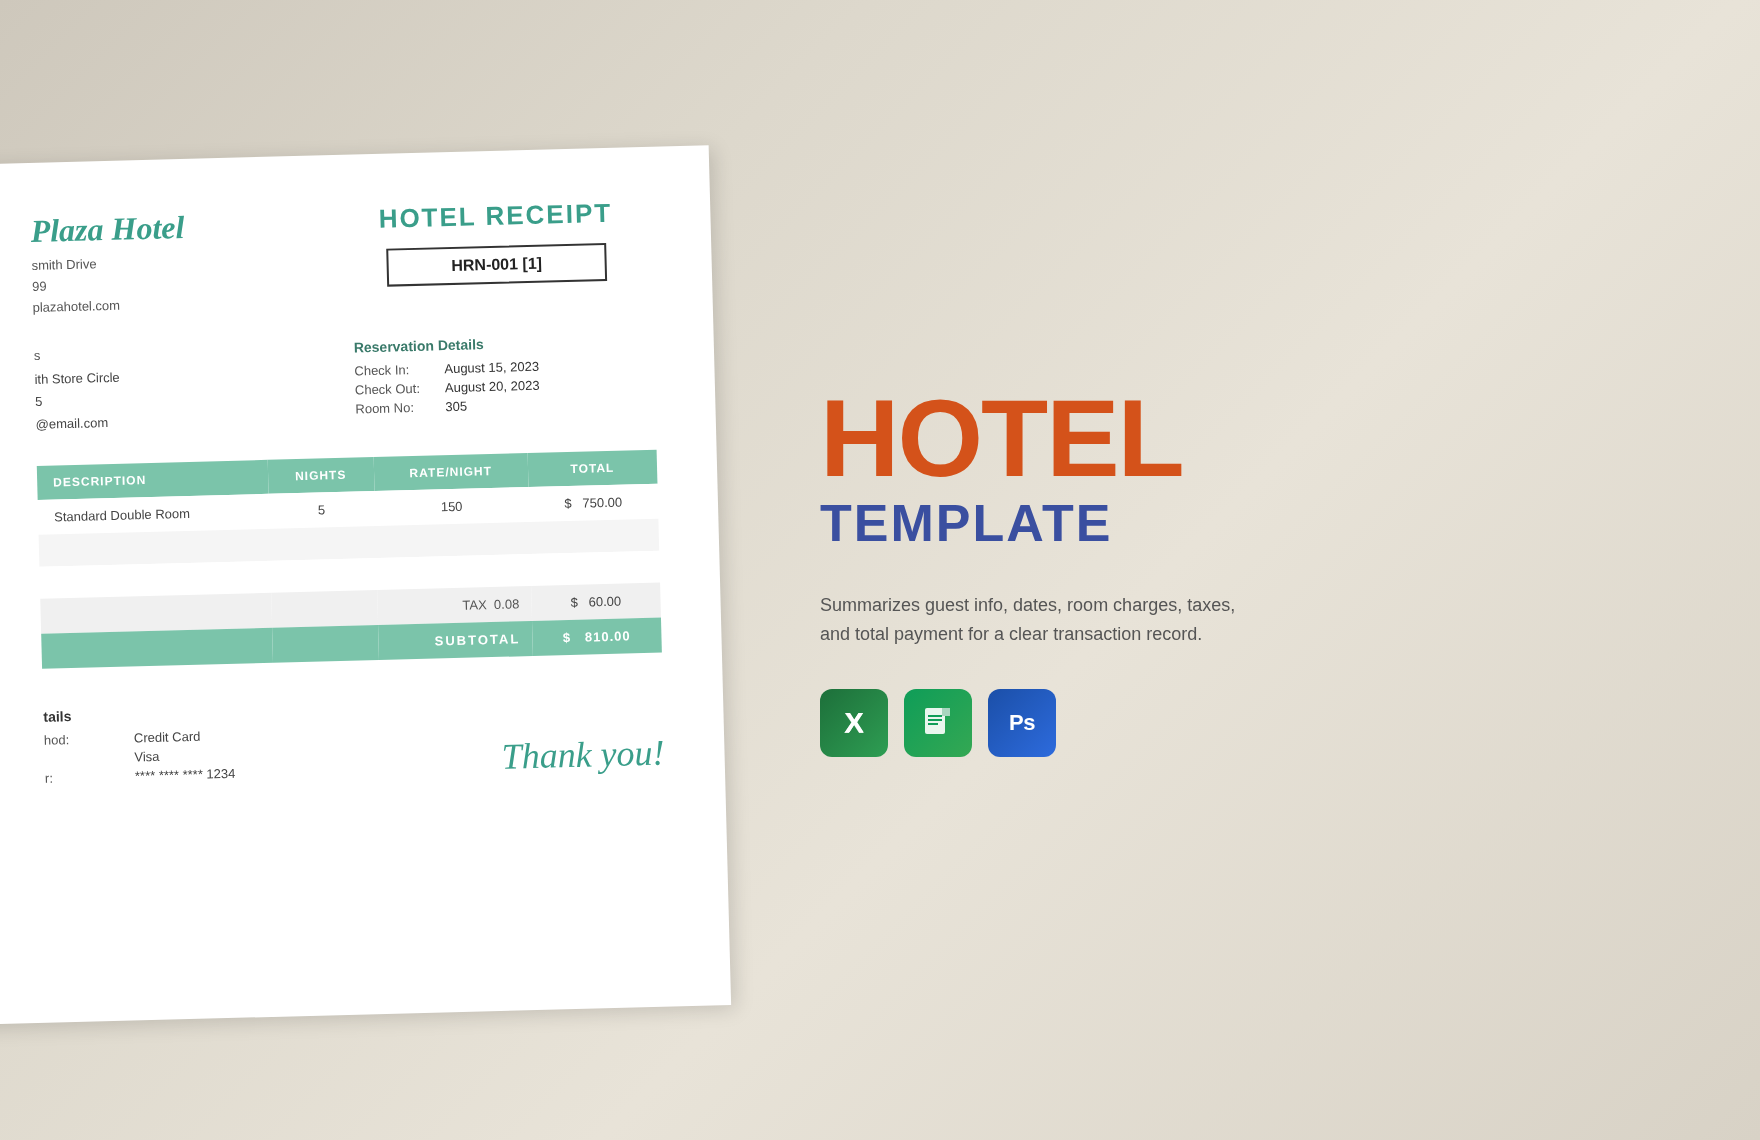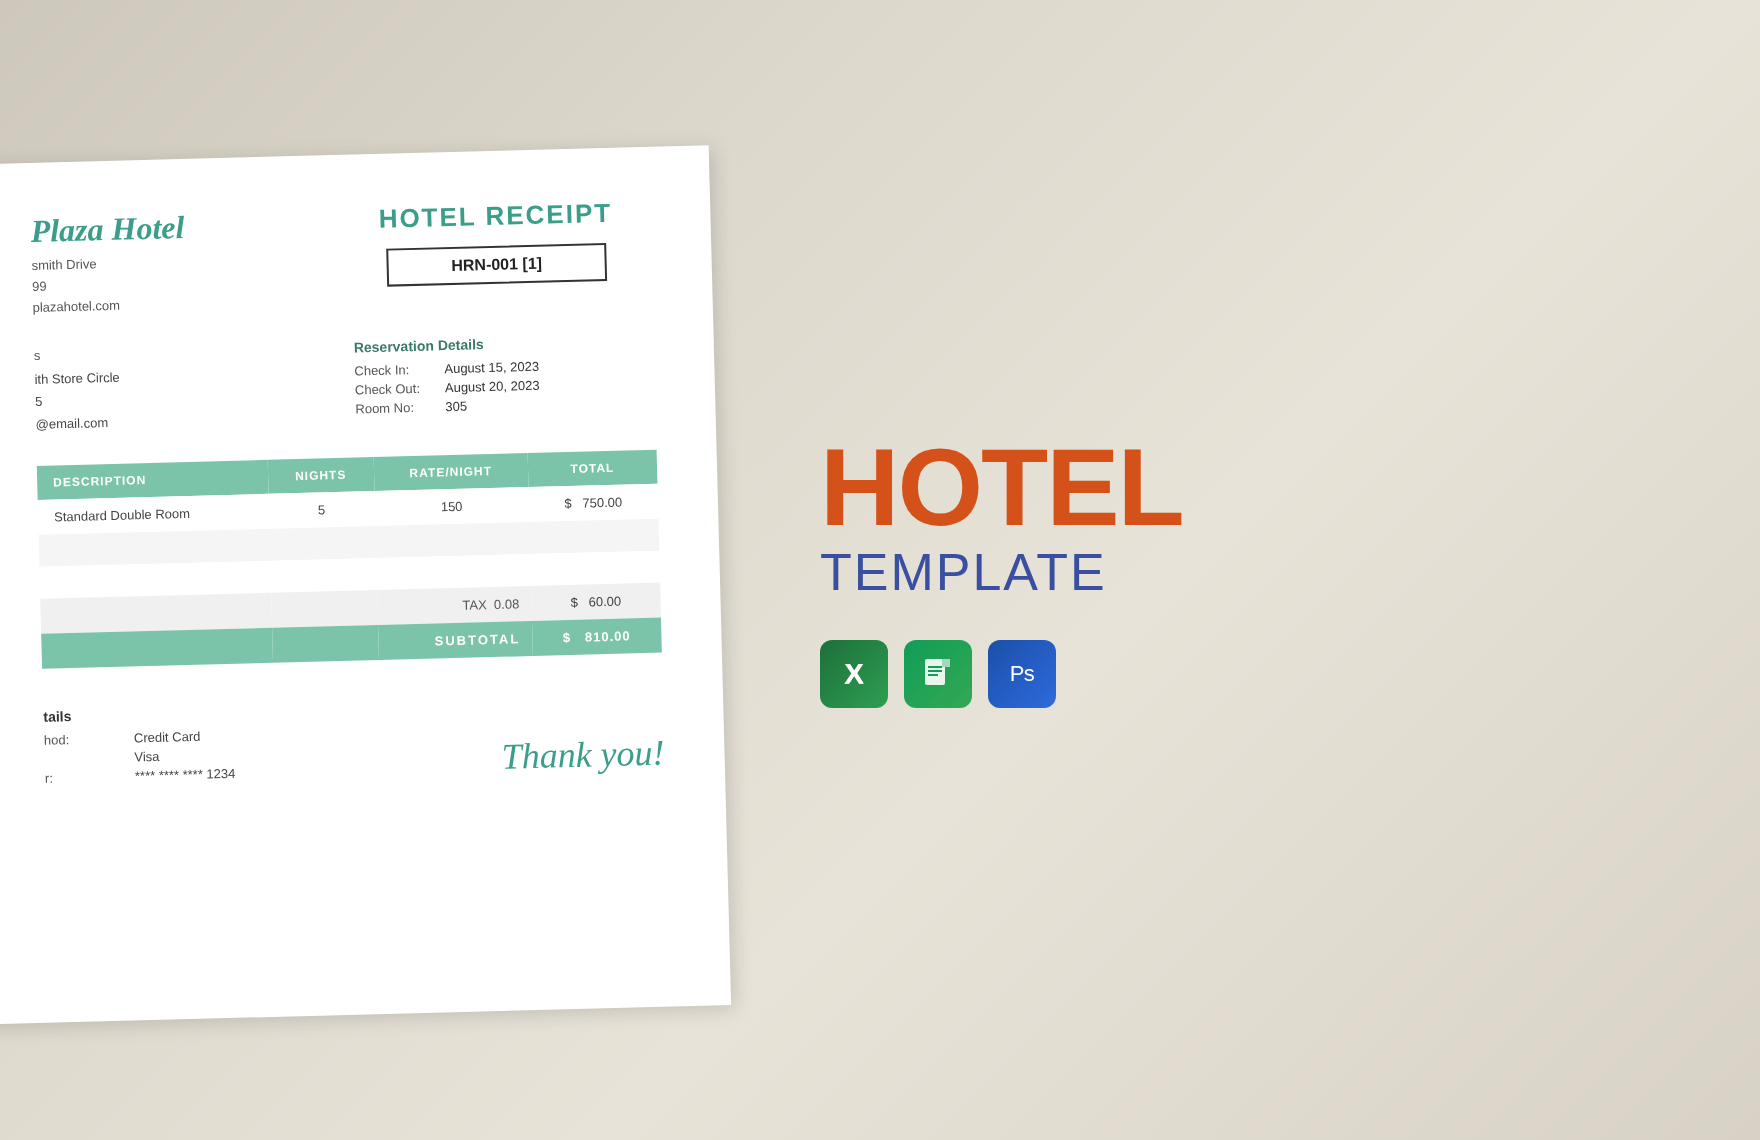--- a/index.html
+++ b/index.html
@@ -281,21 +281,21 @@
       font-weight: 900;
       color: #d4521a;
       line-height: 1;
       letter-spacing: -2px;
       text-transform: uppercase;
       margin-bottom: 10px;
     }
 
     .big-title-template {
       font-size: 52px;
-      font-weight: 400;
+      font-weight: 700;
       color: #3a4fa0;
       text-transform: uppercase;
       letter-spacing: 2px;
       margin-bottom: 38px;
     }
 
     .description-text {
       font-size: 18px;
       color: #555;
       line-height: 1.6;
@@ -458,30 +458,31 @@
       </div>
       <div class="thank-you">Thank you!</div>
     </div>
 
   </div>
 </div>
 
 <div class="right-panel">
   <div class="big-title-hotel">HOTEL</div>
   <div class="big-title-template">TEMPLATE</div>
+  <div class="description-text">Summarizes guest info, dates, room charges, taxes, and total payment for a clear transaction record.</div>
   <div class="format-icons">
     <div class="format-icon excel-icon">
       <span style="font-size:28px; font-weight:900; color:white; z-index:1; position:relative;">X</span>
     </div>
     <div class="format-icon sheets-icon">
       <svg width="36" height="36" viewBox="0 0 36 36">
         <rect x="5" y="3" width="20" height="26" rx="2" fill="#fff" opacity="0.9"></rect>
         <rect x="8" y="10" width="14" height="2" fill="#0f9d58"></rect>
         <rect x="8" y="14" width="14" height="2" fill="#0f9d58"></rect>
         <rect x="8" y="18" width="10" height="2" fill="#0f9d58"></rect>
         <rect x="22" y="3" width="8" height="8" rx="0" fill="#a8d5be"></rect>
       </svg>
     </div>
     <div class="format-icon ps-icon">
-      <span style="font-size:22px; font-weight:400; color:white; font-style:normal;">Ps</span>
+      <span style="font-size:22px; font-weight:700; color:white; font-style:normal;">Ps</span>
     </div>
   </div>
 </div>
 
 </body></html>

